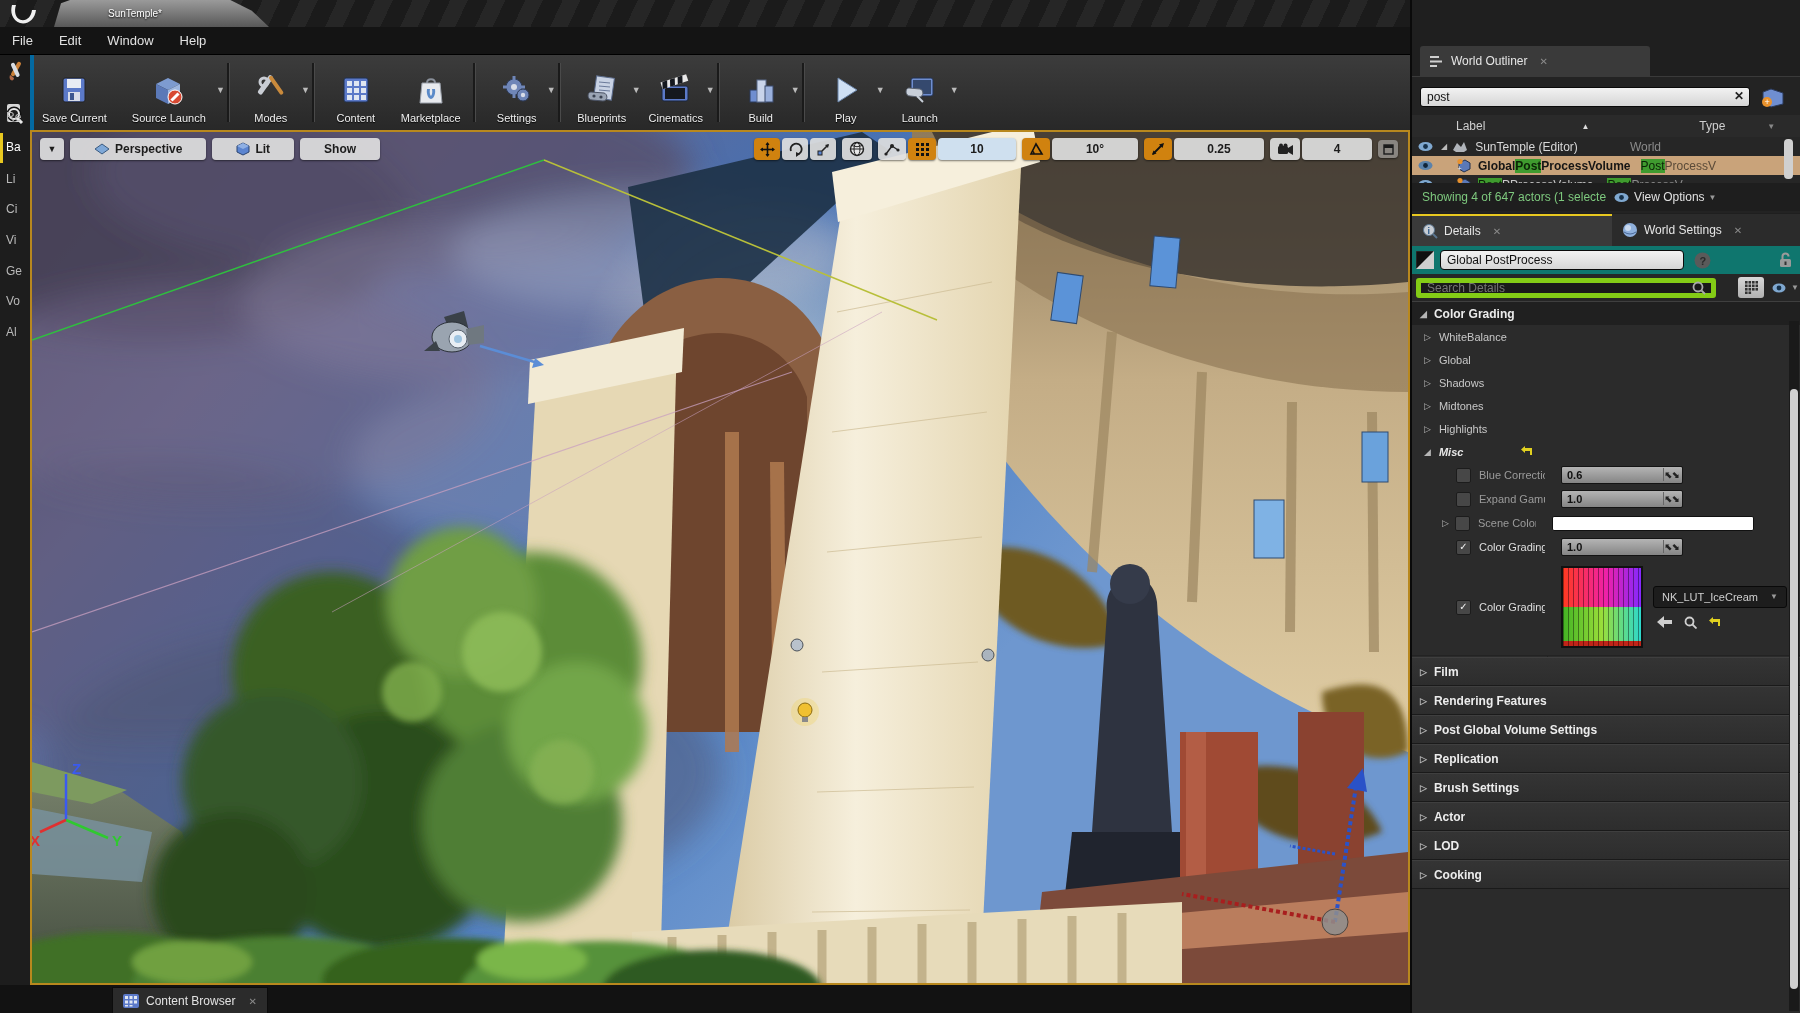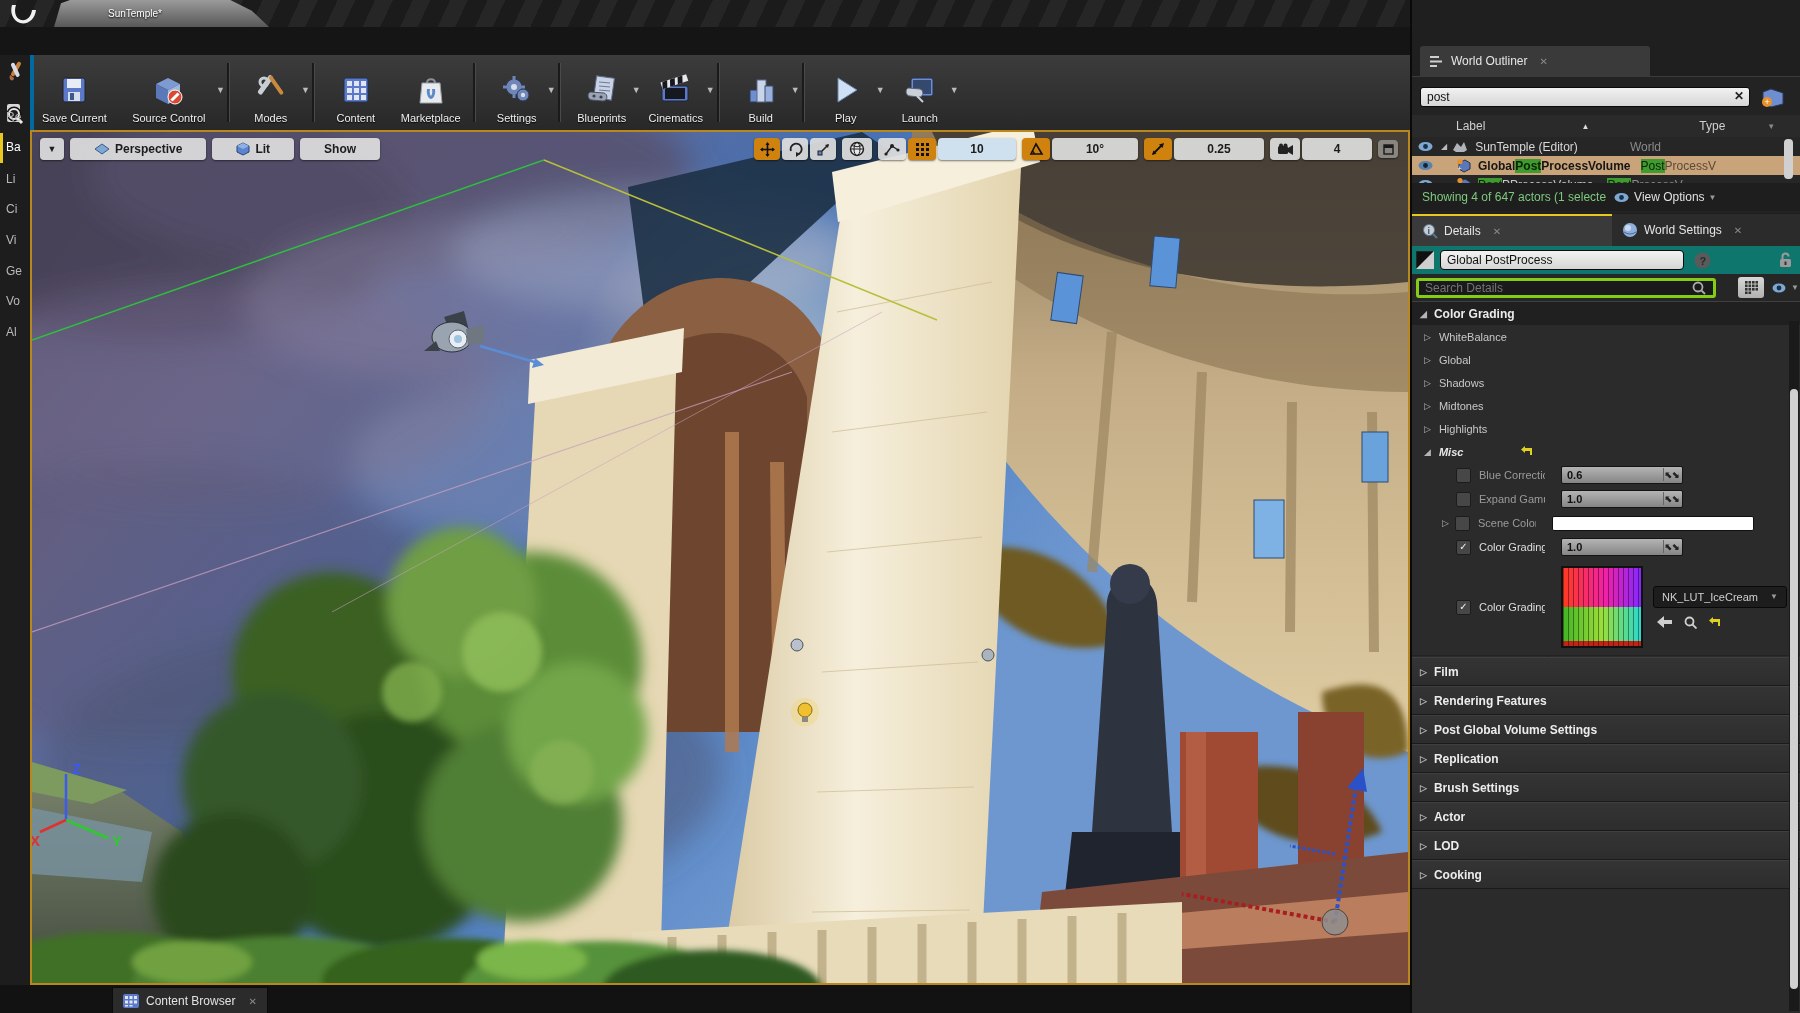--- a/index.html
+++ b/index.html
@@ -33,21 +33,21 @@
   .vbtn.orange{background:#d0820f;color:#111;}
   .vbtn.blueish{background:#cfe0ef;}
   .vtool-group{display:flex;gap:2px;text-align:center;}
   #vp-left{position:absolute;left:8px;top:6px;display:flex;gap:6px;}
   #vp-right{position:absolute;right:10px;top:6px;display:flex;gap:6px;align-items:center;}
   
   #right-panel{left:1410px;top:0px;width:390px;height:1013px;background:#1f1f1f;border-left:2px solid #0a0a0a;box-sizing:border-box;}
   .panel-tab{display:flex;align-items:center;gap:6px;padding:0 10px;height:30px;background:#333;color:#e6e6e6;font-size:12px;}
   .tab-x{color:#8a8a8a;font-size:10px;margin-left:6px;}
   .light-input{background:linear-gradient(#f2f2f2,#d6d6d6);border:1px solid #0a0a0a;border-radius:3px;color:#111;font-size:12px;padding:0 6px;height:20px;box-sizing:border-box;}
-  .dark-input{background:#1a1a1a;border:3px solid #84cc16;border-radius:3px;color:#8a8a8a;font-size:12px;padding:0 6px;height:20px;box-sizing:border-box;}
+  .dark-input{background:#1a1a1a;border:5px solid #84cc16;border-radius:3px;color:#8a8a8a;font-size:12px;padding:0 6px;height:20px;box-sizing:border-box;}
   .cat-header{background:linear-gradient(#343434,#2d2d2d);border-top:1px solid #3f3f3f;border-bottom:1px solid #1a1a1a;color:#ececec;font-weight:bold;font-size:12px;display:flex;align-items:center;gap:7px;padding-left:8px;}
   .tri{color:#b5b5b5;font-size:9px;}
   .prop-row{background:#2b2b2b;border-bottom:1px solid #232323;display:flex;align-items:center;font-size:11px;}
   .checkbox{width:13px;height:13px;background:#474747;border:1px solid #1c1c1c;border-radius:2px;display:flex;align-items:center;justify-content:center;color:#f0f0f0;font-size:10px;line-height:1;}
   .val-field{background:linear-gradient(#b4b4b4,#858585);border:1px solid #141414;border-radius:2px;height:16px;color:#101010;font-size:11px;font-weight:bold;display:flex;align-items:center;padding:0 5px;position:relative;}
   .spin{position:absolute;right:2px;top:1px;width:16px;height:13px;border-left:1px solid #666;display:flex;align-items:center;justify-content:center;color:#222;font-size:9px;}
   .gr-label{color:#9b9b9b;font-size:11px;white-space:nowrap;overflow:hidden;}
   .wh-label{color:#dedede;font-size:11px;white-space:nowrap;}
   #cb-tab{display:flex;align-items:center;gap:7px;background:#2b2b2b;height:26px;padding:0 10px;color:#e2e2e2;font-size:12px;border:1px solid #0c0c0c;border-bottom:none;}
   .scrollbar{background:#d0d0d0;border-radius:4px;}
@@ -70,20 +70,26 @@
       <rect x="11" y="12" width="4" height="7" fill="#4a6e9e"></rect>
     </svg>
     <span class="abs" style="left:1562px;top:5px;color:#e8e8e8;font-size:14px;">SunTemple</span>
     <div class="abs row" style="right:8px;top:4px;">
       <div class="winbtn">–</div>
       <div class="winbtn">❐</div>
       <div class="winbtn">✕</div>
     </div>
   </div>
 
+  <div class="abs" id="menubar">
+    <span class="menu-item">File</span>
+    <span class="menu-item">Edit</span>
+    <span class="menu-item">Window</span>
+    <span class="menu-item">Help</span>
+  </div>
 
   <div class="abs" id="toolbar">
     <div id="toolbar-inner">
       <div class="tbtn">
         <div class="ticon">
           <svg width="32" height="32" viewBox="0 0 32 32">
               <rect x="5" y="4" width="22" height="24" rx="2" fill="#5b79c8" stroke="#222"></rect>
               <rect x="9" y="5" width="14" height="9" fill="#e8ecf4"></rect>
               <rect x="10" y="18" width="12" height="9" fill="#d8ddea"></rect>
               <rect x="12" y="19" width="4" height="7" fill="#3c5690"></rect>
@@ -94,21 +100,21 @@
       <div class="tbtn" style="min-width:92px">
         <div class="ticon">
           <svg width="34" height="32" viewBox="0 0 34 32">
               <path d="M4 10 L16 4 L28 10 L16 16 Z" fill="#7d9bd0"></path>
               <path d="M4 10 L4 24 L16 30 L16 16 Z" fill="#5b79b8"></path>
               <path d="M28 10 L28 24 L16 30 L16 16 Z" fill="#9db6e0"></path>
               <circle cx="23" cy="23" r="7" fill="#d84a33" stroke="#fff"></circle>
               <rect x="18" y="21.5" width="10" height="3" fill="#fff" transform="rotate(-45 23 23)"></rect>
             </svg>
         </div>
-        <div class="tlabel">Source Control</div>
+        <div class="tlabel">Source Launch</div>
         <span class="caret">▼</span>
       </div>
       <div class="tsep"></div>
       <div class="tbtn">
         <div class="ticon">
           <svg width="32" height="32" viewBox="0 0 32 32">
               <rect x="6" y="4" width="5" height="22" rx="2" fill="#c9cdd4" transform="rotate(35 16 16)"></rect>
               <rect x="21" y="4" width="4" height="22" rx="2" fill="#c98a3c" transform="rotate(-35 16 16)"></rect>
               <circle cx="9" cy="8" r="4" fill="none" stroke="#c9cdd4" stroke-width="3"></circle>
             </svg>

